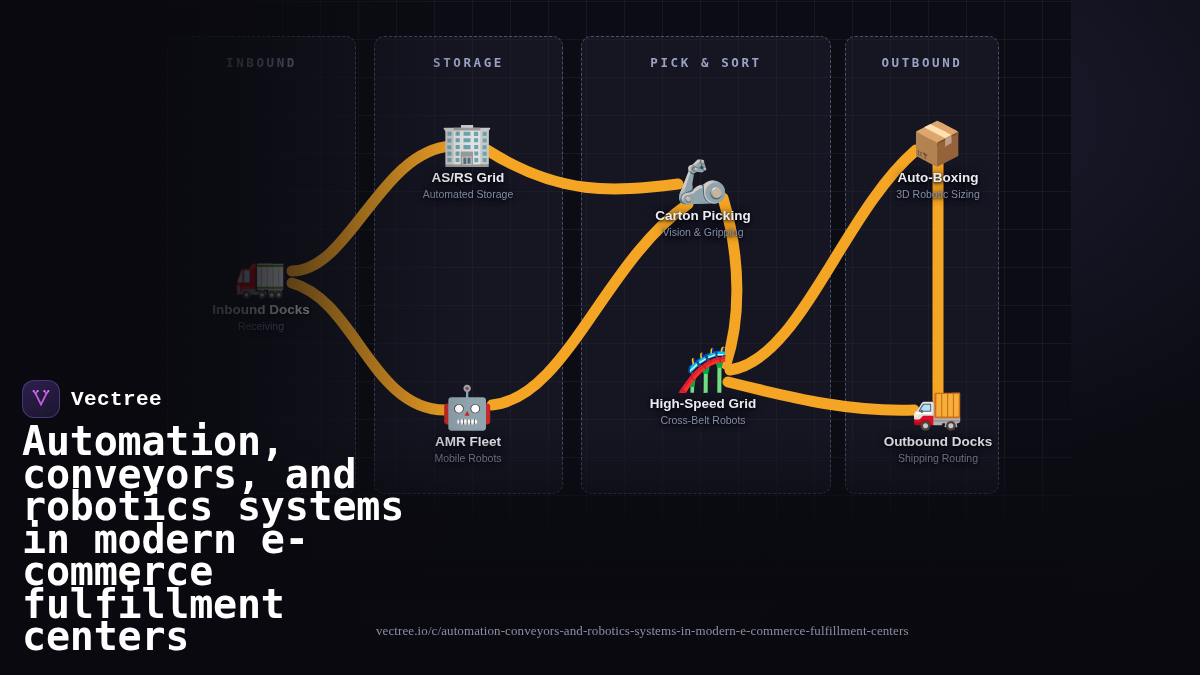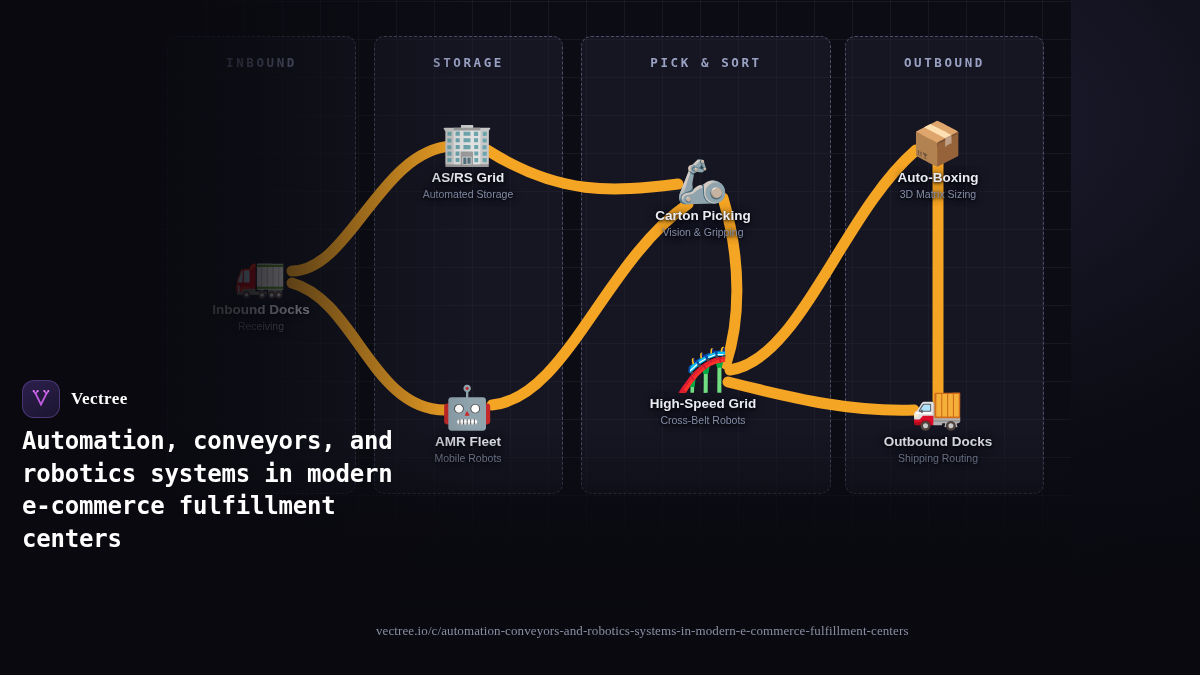--- a/index.html
+++ b/index.html
@@ -131,35 +131,35 @@
     width: 38px; height: 38px;
     border-radius: 12px;
     background: linear-gradient(150deg, #2c1f4e 0%, #231a3c 55%, #1b1530 100%);
     border: 1px solid rgba(150,110,220,0.35);
     display: flex;
     align-items: center;
     justify-content: center;
     box-sizing: border-box;
   }
   #brandname {
-    font-family: Liberation Serif, serif;
-    font-size: 17px;
+    font-family: Liberation Mono, monospace;
+    font-size: 21px;
     font-weight: 700;
     color: #ffffff;
     letter-spacing: 0.4px;
   }
 
   
   #headline {
     position: absolute;
     left: 22px;
     top: 425px;
     width: 392px;
     font-family: "DejaVu Sans Mono", monospace;
-    font-size: 24px;
+    font-size: 40px;
     line-height: 32.5px;
     font-weight: 700;
     color: #ffffff;
     letter-spacing: -0.2px;
     white-space: pre-wrap;
   }
 
   
   #urlbar {
     position: absolute;
@@ -182,21 +182,21 @@
   <div id="lanes">
       <div class="lane" style="left: 167px; width: 189px;">
         <div class="lane-label">INBOUND</div>
       </div>
       <div class="lane" style="left: 374px; width: 189px;">
         <div class="lane-label">STORAGE</div>
       </div>
       <div class="lane" style="left: 581px; width: 250px;">
         <div class="lane-label">PICK &amp; SORT</div>
       </div>
-      <div class="lane" style="left: 845px; width: 199px;">
+      <div class="lane" style="left: 845px; width: 154px;">
         <div class="lane-label">OUTBOUND</div>
       </div>
     </div>
 
   <svg id="wires" viewBox="0 0 1200 675" preserveAspectRatio="none" xmlns="http://www.w3.org/2000/svg">
     <g id="wire-group" fill="none" stroke-linecap="round" stroke-linejoin="round">
         <path d="M 292 271 C 350 271, 380 150, 452 146" stroke="#F5A524" stroke-width="11" fill="none" stroke-linecap="round"></path>
         <path d="M 292 283 C 355 300, 372 410, 445 410" stroke="#F5A524" stroke-width="11" fill="none" stroke-linecap="round"></path>
         <path d="M 487 150 C 560 196, 612 192, 678 184" stroke="#F5A524" stroke-width="11" fill="none" stroke-linecap="round"></path>
         <path d="M 492 405 C 566 398, 604 262, 688 204" stroke="#F5A524" stroke-width="11" fill="none" stroke-linecap="round"></path>
@@ -229,21 +229,21 @@
         <span class="sb">Vision &amp; Gripping</span>
       </div>
       <div class="node" style="left: 703px; top: 346px;">
         <span class="glyph">🎢</span>
         <span class="nm">High-Speed Grid</span>
         <span class="sb">Cross-Belt Robots</span>
       </div>
       <div class="node" style="left: 938px; top: 120px;">
         <span class="glyph">📦</span>
         <span class="nm">Auto-Boxing</span>
-        <span class="sb">3D Matrix Sizing</span>
+        <span class="sb">3D Robotic Sizing</span>
       </div>
       <div class="node" style="left: 938px; top: 384px;">
         <span class="glyph">🚚</span>
         <span class="nm">Outbound Docks</span>
         <span class="sb">Shipping Routing</span>
       </div>
     </div>
 
   <div id="gridfade"></div>
   <div id="scrim"></div>

